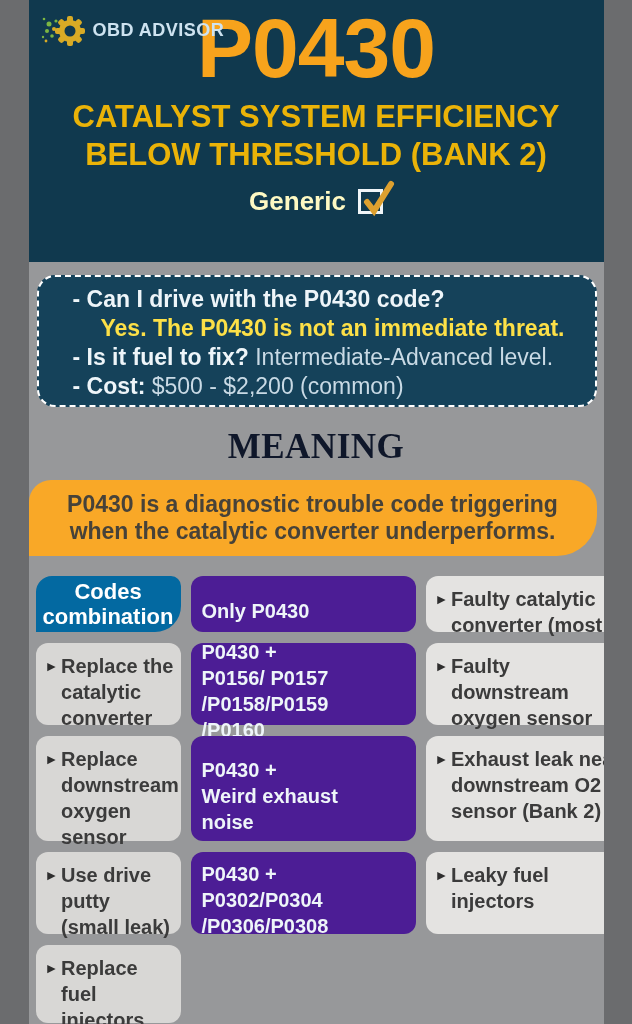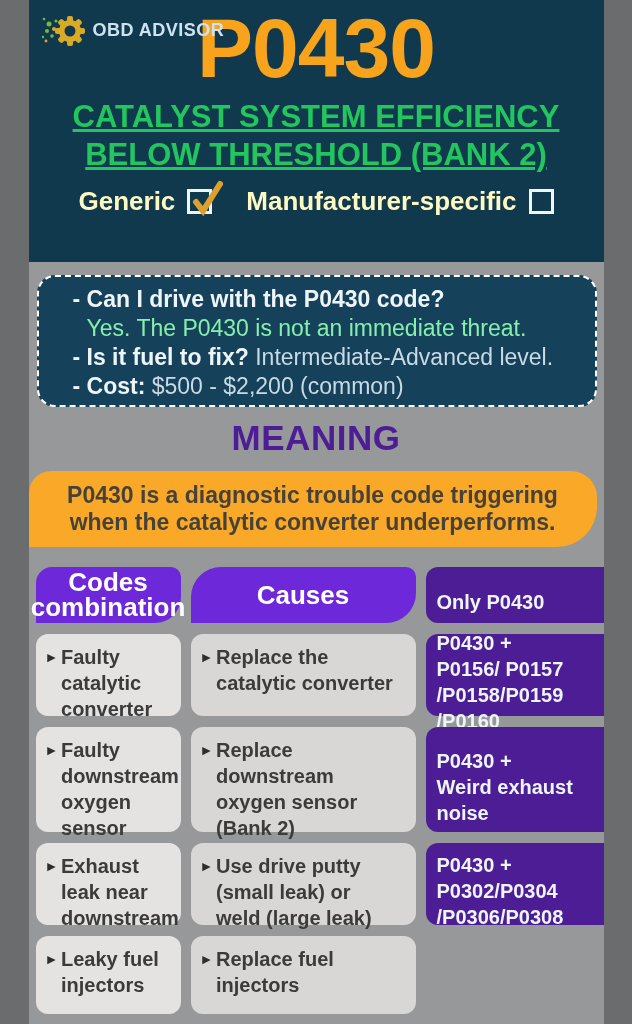--- a/index.html
+++ b/index.html
@@ -27,25 +27,24 @@
   }
   .code-title {
     padding-top: 0;
     text-align: center;
     color: #f7a31c;
     font-size: 84px; font-weight: 700; letter-spacing: -1px;
     line-height: 96px;
   }
   .subtitle {
     text-align: center;
-    color: #22c55e;
+    color: #eab308;
     font-size: 31px; font-weight: 700;
     line-height: 38px;
     margin-top: 2px;
-    text-decoration: underline;
   }
   .checkbox-row {
     margin-top: 12px;
     display: flex; justify-content: center; align-items: center; gap: 34px;
   }
   .cb-group { display: flex; align-items: center; }
   .cb-label { color: #fef9c3; font-size: 26px; font-weight: 700; }
   .cb-box {
     position: relative;
     width: 25px; height: 25px;
@@ -62,28 +61,28 @@
     border: 2px dashed #ffffff;
     border-radius: 18px;
     padding: 8px 16px 10px 34px;
     color: #eaf3f8;
     font-size: 23px;
     line-height: 29px;
   }
   .qa-line { white-space: nowrap; }
   .qa-bold { font-weight: 700; color: #eef5f9; }
   .qa-rest { font-weight: 400; color: #c9dae5; }
-  .qa-answer { font-weight: 400; color: #86efac; padding-left: 14px; }
+  .qa-answer { font-weight: 700; color: #fde047; padding-left: 14px; text-align: center; }
 
   
   .meaning-heading {
-    margin-top: 11px;
-    text-align: center;
-    color: #4c1d95;
-    font-size: 35px; font-weight: 700; letter-spacing: 0.5px;
+    margin-top: 20px;
+    text-align: center;
+    color: #0f172a;
+    font-size: 35px; font-weight: 700; letter-spacing: 0.5px; font-family: Liberation Serif, serif;
   }
   .meaning-box {
     margin: 13px 7px 0 0;
     background: #f9a827;
     border-radius: 22px 26px 40px 0;
     padding: 11px 20px;
     text-align: center;
     color: #474239;
     font-size: 23px; font-weight: 700;
     line-height: 27px;
@@ -93,23 +92,23 @@
   
   .table {
     margin: 20px 0 0 7px;
     display: grid;
     grid-template-columns: 145px 225px 224px;
     grid-template-rows: 56px 82px 105px 82px 78px;
     column-gap: 10px;
     row-gap: 11px;
   }
   .th {
-    background: #6d28d9;
+    background: #0369a1;
     color: #ffffff;
-    font-size: 26px; font-weight: 700;
+    font-size: 22px; font-weight: 700;
     display: flex; align-items: center; justify-content: center;
     text-align: center; line-height: 25px;
   }
   .th-codes   { border-radius: 16px 10px 26px 0; }
   .th-causes, .th-solutions { border-radius: 30px 10px 30px 0; }
   .td-codes {
     background: #4c1d95;
     border-radius: 12px;
     color: #eef5f9;
     font-size: 20px; font-weight: 700; line-height: 26px;
@@ -179,24 +178,20 @@
 
     <div class="checkbox-row">
       <div class="cb-group">
         <span class="cb-label">Generic</span>
         <span class="cb-box">
           <svg width="36" height="36" viewBox="0 0 36 36">
             <path d="M7 24 L14 33 L31 6" stroke="#dda02f" stroke-width="6" fill="none" stroke-linecap="round"></path>
           </svg>
         </span>
       </div>
-      <div class="cb-group">
-        <span class="cb-label">Manufacturer-specific</span>
-        <span class="cb-box"></span>
-      </div>
     </div>
   </div>
 
   <div class="qa-box">
     <div class="qa-line">
       <span class="qa-bold">- Can I drive with the P0430 code?</span>
     </div>
     <div class="qa-line qa-answer">Yes. The P0430 is not an immediate threat.</div>
     <div class="qa-line">
       <span class="qa-bold">- Is it fuel to fix?</span><span class="qa-rest"> Intermediate-Advanced level.</span>
@@ -205,21 +200,20 @@
       <span class="qa-bold">- Cost:</span><span class="qa-rest"> $500 - $2,200 (common)</span>
     </div>
   </div>
 
   <div class="meaning-heading">MEANING</div>
   <div class="meaning-box">P0430 is a diagnostic trouble code triggering
 when the catalytic converter underperforms.</div>
 
   <div class="table">
     <div class="th th-codes">Codes combination</div>
-    <div class="th th-causes">Causes</div>
 
     <div class="td-codes">Only P0430</div>
     <div class="td-cell td-cause">
       <span class="bullet">▸</span>
       <span class="cell-text">Faulty catalytic
 converter (most
 common)</span>
     </div>
     <div class="td-cell td-solution">
       <span class="bullet">▸</span>

